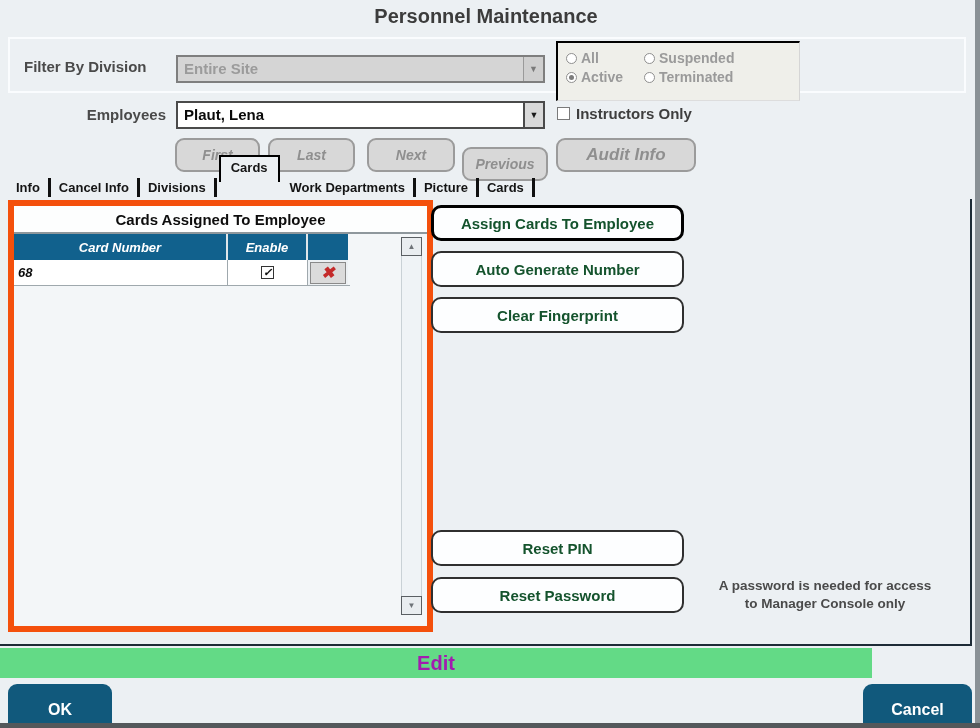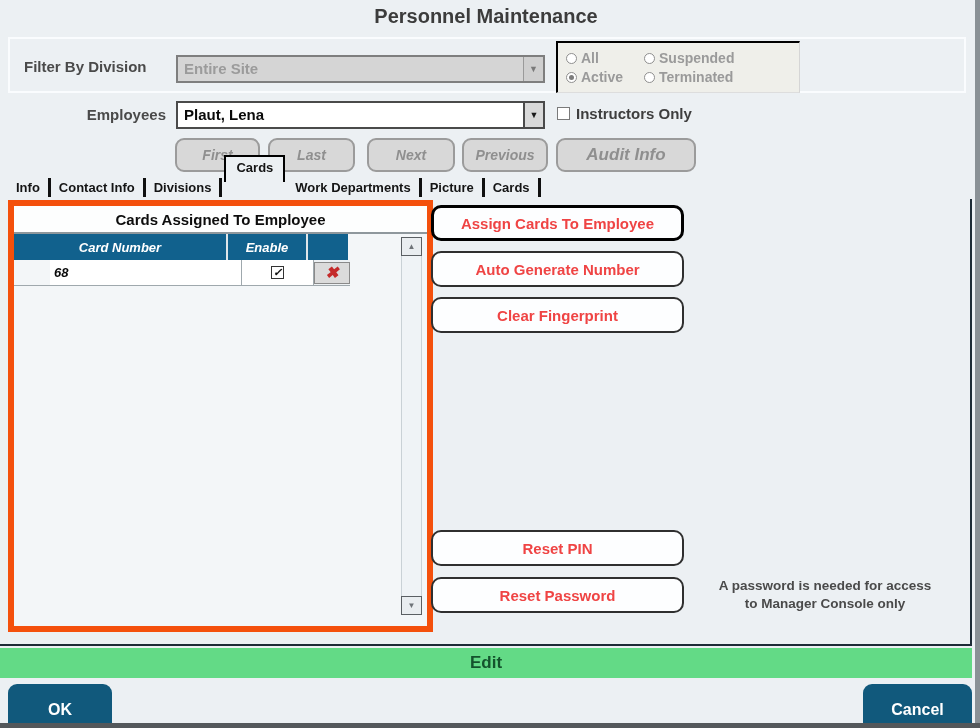--- a/index.html
+++ b/index.html
@@ -39,21 +39,21 @@
   .combo-arrow {
     width:20px; display:flex; align-items:center; justify-content:center;
     font-size:9px;
   }
   .combo-enabled { left:176px; top:101px; width:369px; background:#FFFFFF; border:2px solid #4A4A4A; }
   .combo-enabled .combo-text { color:#0A0A0A; }
   .combo-enabled .combo-arrow { background:#D9D9D9; border-left:2px solid #4A4A4A; color:#1A1A1A; }
 
   
   .status-group {
-    position:absolute; left:556px; top:41px; width:244px; height:52px;
+    position:absolute; left:556px; top:41px; width:244px; height:60px;
     background:#EFEFEA;
     border-top:2px solid #000; border-left:2px solid #000;
     border-right:1px solid #D5D5D5; border-bottom:1px solid #DDDDDD;
     display:grid; grid-template-columns:78px 1fr; row-gap:3px;
     padding:7px 0 0 8px; align-content:start;
   }
   .radio-item { display:flex; align-items:center; gap:4px; font-size:14px; font-weight:bold; color:#9A9A9A; }
   .radio {
     width:11px; height:11px; border-radius:50%;
     background:#FFFFFF; border:1px solid #8F8F8F; position:relative; flex:0 0 auto;
@@ -75,21 +75,21 @@
   
   .nav-btn {
     position:absolute; top:138px; height:34px;
     background:#D8D8D8; border:2px solid #9B9B9B; border-radius:9px;
     color:#8F8F8F; font-weight:bold; font-size:14px;
     display:flex; align-items:center; justify-content:center;font-style:italic;
   }
   .nav-first    { left:175px; width:85px;  }
   .nav-last     { left:268px; width:87px;  }
   .nav-next     { left:367px; width:88px;  }
-  .nav-previous { left:462px; width:86px;  }
+  .nav-previous { left:462px; width:86px;margin-top:9px;  }
   .nav-audit    { left:556px; width:140px; font-size:17px; }
 
   
   .tabs {
     position:absolute; left:8px; top:174px; height:25px;
     display:flex; align-items:flex-end;
   }
   .tab {
     padding:2px 8px 4px; font-size:13px; font-weight:bold; color:#141414;
     white-space:nowrap;
@@ -115,21 +115,21 @@
   .cards-table { position:absolute; left:0; top:28px; width:336px;font-style:italic; }
   .thead { display:flex; }
   .th {
     background:#11618D; color:#FFFFFF; font-size:13px; font-weight:bold;
     height:26px; display:flex; align-items:center; justify-content:center;
     border-right:2px solid #DEE6EA;
   }
   .th-card  { width:214px; }
   .th-enable{ width:80px;  }
   .th-del   { width:40px; border-right:none; }
-  .trow { display:flex; border-bottom:1px solid #9FA8AD;padding-left:36px; }
+  .trow { display:flex; border-bottom:1px solid #9FA8AD; }
   .td {
     background:#FFFFFF; height:25px; font-size:13px; font-weight:bold; color:#0A0A0A;
     display:flex; align-items:center; border-right:1px solid #9FA8AD;
   }
   .td-card   { width:214px; padding-left:4px; }
   .td-enable { width:80px; justify-content:center; }
   .td-del    { width:40px; justify-content:center; background:#EDF1F4; border-right:none; }
   .cell-check {
     width:13px; height:13px; background:#fff; border:1px solid #333;
     font-size:11px; line-height:11px; font-weight:bold; color:#111;
@@ -151,37 +151,37 @@
     font-size:8px; color:#6E7378;
   }
   .sb-up { top:-1px; }
   .sb-down { bottom:-1px; }
 
   
   .action-btn {
     position:absolute; left:431px; width:253px; height:36px;
     background:#FDFEFF; border:2px solid #2F2F2F; border-radius:10px;
     display:flex; align-items:center; justify-content:center;
-    font-size:15px; font-weight:bold; color:#ef4444;
+    font-size:15px; font-weight:bold; color:#14532d;
   }
   .act-assign   { top:205px; border:3px solid #000; }
   .act-auto     { top:251px; }
   .act-clear    { top:297px; }
   .act-resetpin { top:530px; }
   .act-resetpw  { top:577px; }
   .pw-note {
     position:absolute; left:695px; top:577px; width:260px; text-align:center;
     font-size:13.5px; font-weight:bold; color:#4A4A4A; line-height:18px;
   }
 
   
   .mode-bar {
-    position:absolute; left:0; top:648px; width:972px; height:30px;
+    position:absolute; left:0; top:648px; width:872px; height:30px;
     background:#63DA86; display:flex; align-items:center; justify-content:center;
-    font-size:17px; font-weight:bold; color:#14532d;
+    font-size:20px; font-weight:bold; color:#a21caf;
   }
   .footer-btn {
     position:absolute; top:684px; height:52px;
     background:#11597C; border-radius:9px; border:none;
     color:#FFFFFF; font-size:16px; font-weight:bold;
     display:flex; align-items:center; justify-content:center;
     font-family:"Liberation Sans", sans-serif;
   }
   .btn-ok { left:8px; width:104px; }
   .btn-cancel { left:863px; width:109px; }
@@ -231,21 +231,21 @@
 
   <div class="nav-btn nav-first">First</div>
   <div class="nav-btn nav-last">Last</div>
   <div class="nav-btn nav-next">Next</div>
   <div class="nav-btn nav-previous">Previous</div>
   <div class="nav-btn nav-audit">Audit Info</div>
 
   <div class="tabs">
     <span class="tab">Info</span>
     <span class="tab-sep"></span>
-    <span class="tab">Contact Info</span>
+    <span class="tab">Cancel Info</span>
     <span class="tab-sep"></span>
     <span class="tab">Divisions</span>
     <span class="tab-sep"></span>
     <span class="tab selected">Cards</span>
     <span class="tab">Work Departments</span>
     <span class="tab-sep"></span>
     <span class="tab">Picture</span>
     <span class="tab-sep"></span>
     <span class="tab">Cards</span>
     <span class="tab-sep"></span>

